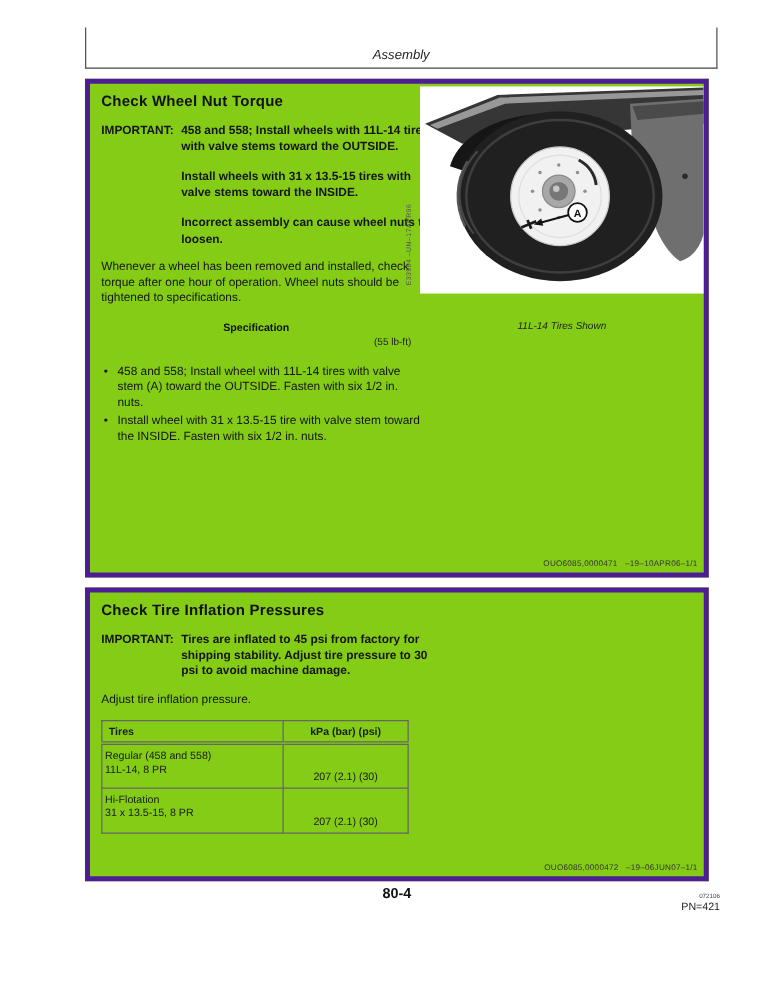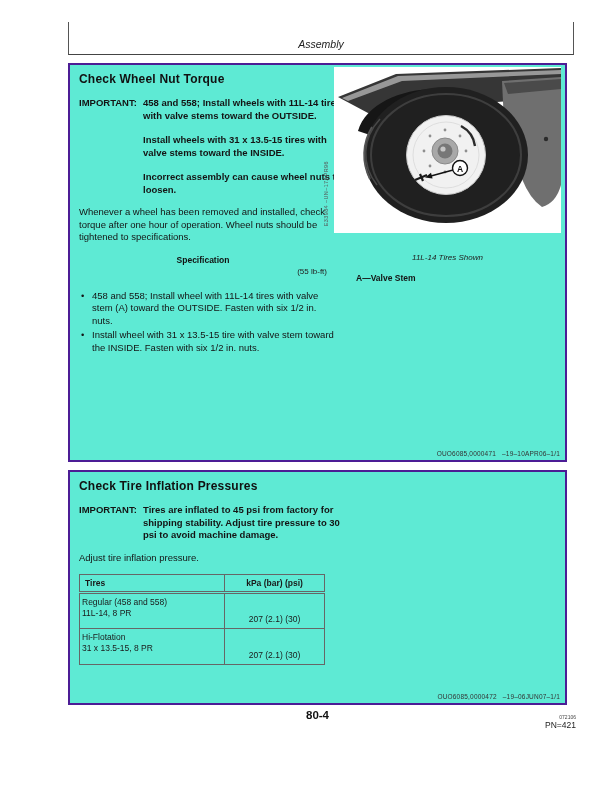--- a/index.html
+++ b/index.html
@@ -13,21 +13,21 @@
   
   .runhead {
     position:absolute; left:68px; top:22px; width:506px; height:33px;
     border-left:1px solid #555; border-right:1px solid #555; border-bottom:1px solid #444;
     display:flex; align-items:flex-end; justify-content:center; padding-bottom:4px;
     font-style:italic; font-size:10.5px; color:#222;
   }
   
   .secbox {
     position:absolute; left:68px; width:499px;
-    border:2px solid #4c1d95; background:#5eead4;
+    border:4px solid #4c1d95; background:#84cc16;
   }
   .box1 { top:63px; height:399px; }
   .box2 { top:470px; height:235px; }
   .sec-title { position:absolute; left:9px; top:7px; font-size:12px; font-weight:bold; letter-spacing:0.2px; color:#111; }
   .colL { position:absolute; left:9px; top:32px; width:264px; }
   .imp { display:flex; }
   .imp-label { width:64px; flex:0 0 64px; font-weight:bold; font-size:9.5px; line-height:12.5px; }
   .imp-text { flex:1; }
   .imp-text p { font-weight:bold; font-size:9.5px; line-height:12.5px; width:202px; margin-bottom:12px; }
   .imp-text p:last-child { margin-bottom:0; }
@@ -145,21 +145,20 @@
           <line x1="86" y1="107" x2="89" y2="114"></line>
         </g>
 
         <line x1="119" y1="103" x2="97" y2="109" stroke="#111" stroke-width="1.6"></line>
         <polygon points="91,110.5 97,105.8 98.6,111.6" fill="#111"></polygon>
 
         <circle cx="126" cy="101" r="7.5" fill="#ffffff" stroke="#111" stroke-width="1.4"></circle>
         <text x="126" y="104.5" text-anchor="middle" font-size="8.5" font-weight="bold" font-family="Liberation Sans, sans-serif" fill="#111">A</text>
       </svg>
       <div class="fig-caption">11L-14 Tires Shown</div>
-      <div class="fig-legend">A—Valve Stem</div>
       <div class="fig-sidecode">E33984 –UN–17APR96</div>
     </div>
 
     <div class="seccode">OUO6085,0000471   –19–10APR06–1/1</div>
   </div>
 
   <div class="secbox box2">
     <div class="sec-title">Check Tire Inflation Pressures</div>
 
     <div class="colL">

